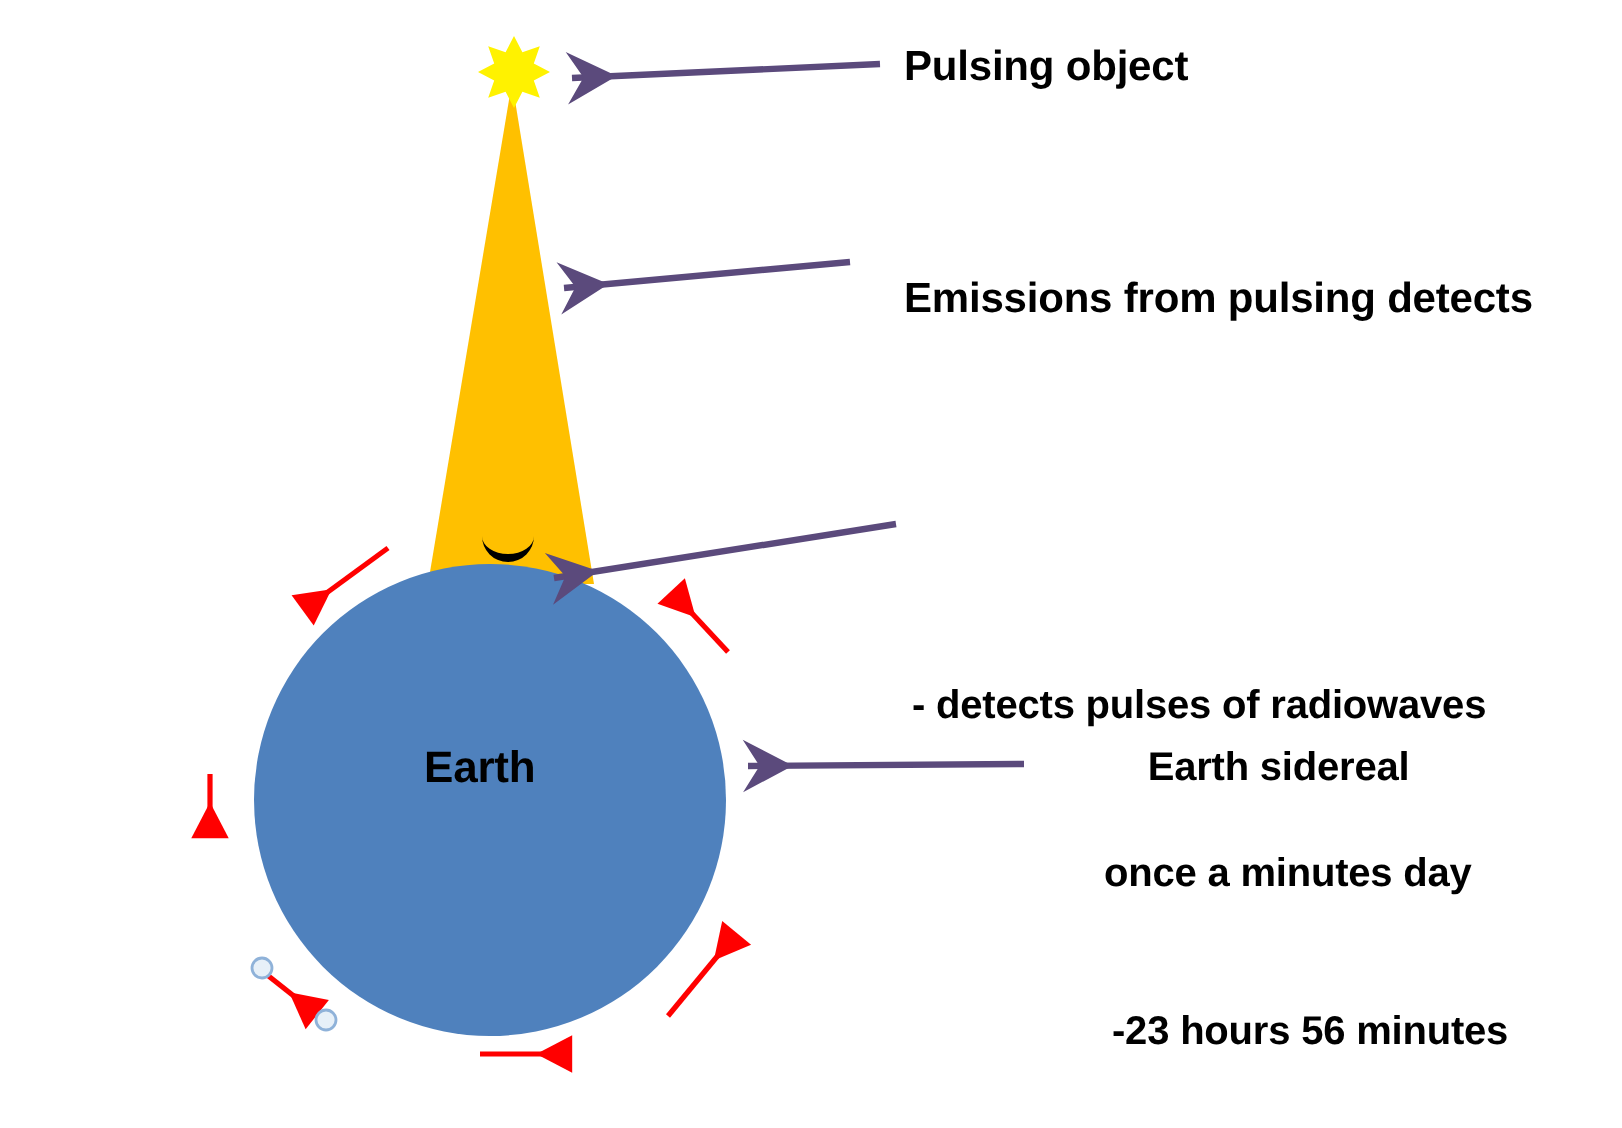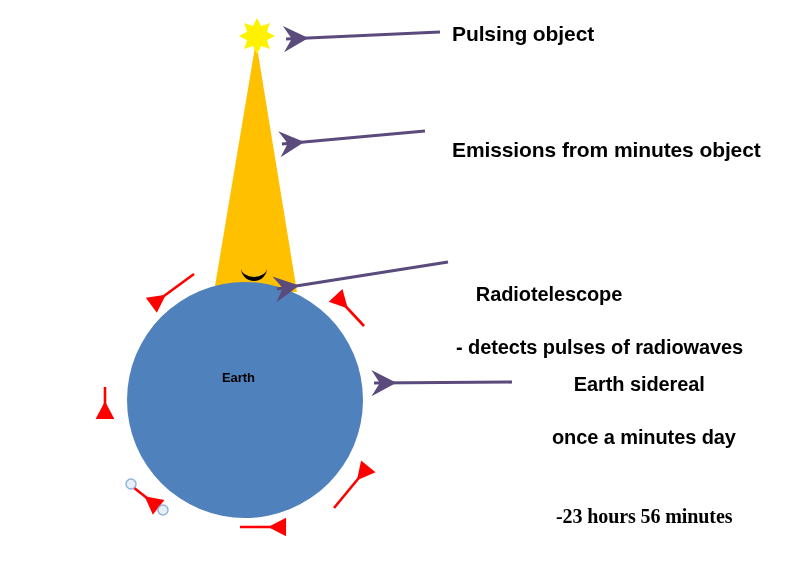--- a/index.html
+++ b/index.html
@@ -45,38 +45,38 @@
     font-size: 21px;
   }
   #label-radiotelescope {
     left: 454px;
     top: 255px;
     font-size: 20px;
   }
   #label-radiotelescope .line2 {
     display: block;
     margin-left: 2px;
+    margin-top: 32px;
   }
   #label-earth-rotates {
     left: 552px;
     top: 345px;
     font-size: 20px;
   }
   #label-earth-rotates .line2,
   #label-earth-rotates .line3 {
     display: block;
   }
   #label-earth-rotates .line3 {
     margin-left: 4px;
-    font-family: Liberation Serif, serif;
   }
   #label-earth-body {
-    left: 222px;
+    left: 212px;
     top: 369px;
-    font-size: 13px;
+    font-size: 22px;
   }
 </style>
 </head>
 <body>
 
 <div id="stage">
 
   <svg id="canvas" viewBox="0 0 811 564" xmlns="http://www.w3.org/2000/svg">
     <defs>
       <marker id="mk-pointer" markerWidth="9" markerHeight="9" refX="7.4" refY="4.5" orient="auto" markerUnits="strokeWidth">
@@ -106,24 +106,23 @@
     <line x1="334" y1="508" x2="367" y2="468" stroke="#FF0000" stroke-width="2.6" marker-end="url(#mk-red)"></line>
     <line x1="364" y1="326" x2="337" y2="297" stroke="#FF0000" stroke-width="2.6" marker-end="url(#mk-red)"></line>
     <line x1="133" y1="487" x2="157" y2="506" stroke="#FF0000" stroke-width="2.6" marker-end="url(#mk-red)"></line>
 
     <circle cx="131" cy="484" r="5" fill="#E7F0F8" stroke="#8FB2D9" stroke-width="1.4"></circle>
     <circle cx="163" cy="510" r="5" fill="#E7F0F8" stroke="#8FB2D9" stroke-width="1.4"></circle>
   </svg>
 
   <div class="label" id="label-pulsing-object">Pulsing object</div>
 
-  <div class="label" id="label-emissions">Emissions from minutes object</div>
+  <div class="label" id="label-emissions">Emissions from pulsing detects</div>
 
   <div class="label" id="label-radiotelescope">
-    <span class="line1">Radiotelescope</span>
     <span class="line2">- detects pulses of radiowaves</span>
   </div>
 
   <div class="label" id="label-earth-rotates">
     <span class="line1">Earth sidereal</span>
     <span class="line2">once a minutes day</span>
     <span class="line3">-23 hours 56 minutes</span>
   </div>
 
   <div class="label" id="label-earth-body">Earth</div>

